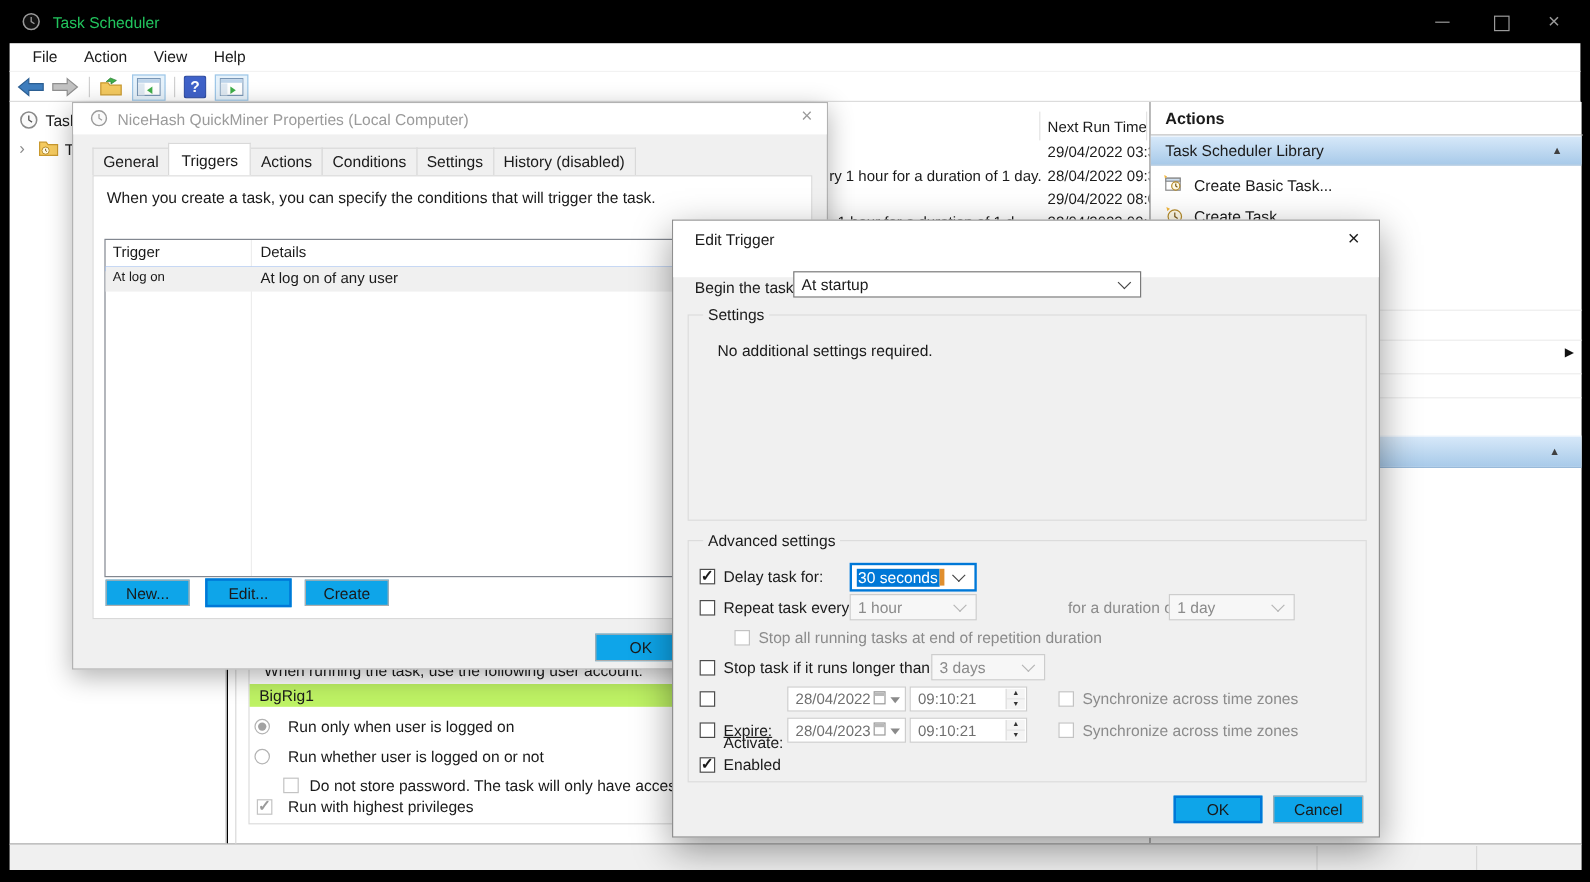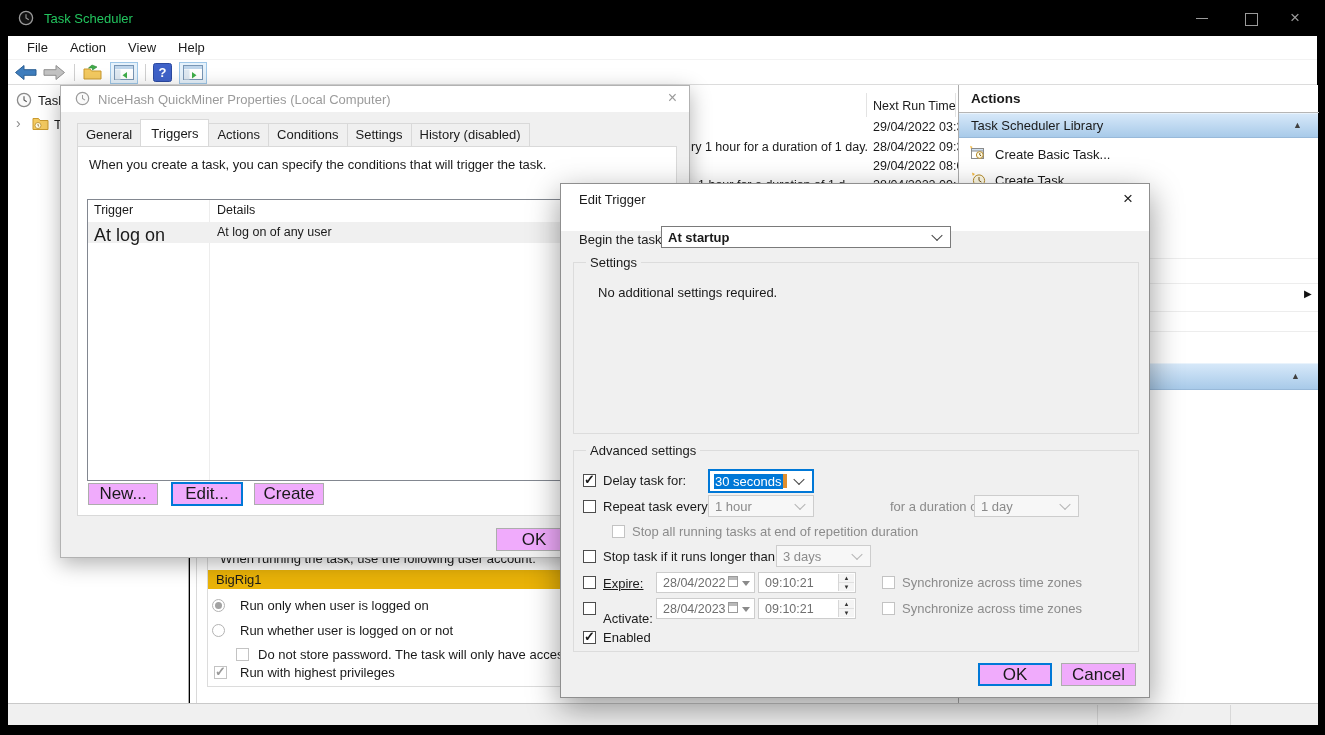--- a/index.html
+++ b/index.html
@@ -30,21 +30,21 @@
   .tabs{left:16px;top:37px;display:flex;align-items:flex-end;height:23px;}
   .tab{background:#f0f0f0;border:1px solid #d9d9d9;border-bottom:none;padding:3px 8px 4px 8px;font-size:13px;margin-right:-1px;position:relative;}
   .tab.active{background:#fff;padding:6px 10px 5px 10px;z-index:3;}
   .tab-panel{left:16px;top:60px;width:600px;height:370px;background:#fff;border:1px solid #d9d9d9;box-sizing:border-box;}
   
   .trigger-table{left:26px;top:113px;width:560px;height:282px;border:1px solid #828790;background:#fff;box-sizing:border-box;}
   .tt-colline{position:absolute;left:121px;top:0;bottom:0;width:1px;background:#ededed;}
   .tt-header{position:absolute;left:0;top:0;right:0;height:22px;border-bottom:4px solid #3b82f6;}
   .tt-row{position:absolute;left:0;top:22px;right:0;height:21px;background:#f0f0f0;}
   
-  .btn{position:absolute;background:#f0abfc;border:1px solid #adadad;display:flex;align-items:center;justify-content:center;font-size:17px;color:#1a1a1a;box-sizing:border-box;text-align:right;}
+  .btn{position:absolute;background:#0ea5e9;border:1px solid #adadad;display:flex;align-items:center;justify-content:center;font-size:13px;color:#1a1a1a;box-sizing:border-box;text-align:right;}
   .btn.focus{border:2px solid #0078d7;}
   
   .combo{position:absolute;background:#fff;border:1px solid #7a7a7a;display:flex;align-items:center;padding-left:6px;font-size:13px;box-sizing:border-box;}
   .combo .chev{position:absolute;right:9px;top:50%;width:7px;height:7px;border-right:1.4px solid #454545;border-bottom:1.4px solid #454545;transform:translateY(-70%) rotate(45deg);}
   .combo.disabled{border-color:#cdcdcd;background:#f7f7f7;color:#8b8b8b;}
   .combo.disabled .chev{border-color:#b5b5b5;}
   .combo.focused{border:2px solid #0078d7;padding-left:4px;}
   .sel-text{background:#0078d7;color:#fff;padding:0 1px;}
   .caret{display:inline-block;width:4px;height:14px;background:#e08e2d;vertical-align:middle;}
   .datebox,.timebox{position:absolute;background:#fff;border:1px solid #cdcdcd;color:#6f6f6f;font-size:12.5px;display:flex;align-items:center;padding-left:6px;box-sizing:border-box;}
@@ -161,21 +161,21 @@
     <span class="abs" style="left:501px;top:55px;font-size:12.5px;white-space:nowrap;">ry 1 hour for a duration of 1 day.</span>
     <span class="abs" style="left:683px;top:55px;font-size:12.5px;white-space:nowrap;">28/04/2022 09:3</span>
     <span class="abs" style="left:683px;top:74px;font-size:12.5px;white-space:nowrap;">29/04/2022 08:0</span>
     <span class="abs" style="left:508px;top:93px;font-size:12.5px;white-space:nowrap;">1 hour for a duration of 1 d</span>
     <span class="abs" style="left:683px;top:93px;font-size:12.5px;white-space:nowrap;">28/04/2022 09:</span>
   </div>
 
   <div class="abs" style="left:196px;top:85px;width:1px;height:618px;background:#d9d9d9;z-index:1;"></div>
   <div class="abs" style="left:207px;top:530px;width:700px;height:157px;border:1px solid #dcdcdc;z-index:1;box-sizing:border-box;"></div>
   <span class="abs" style="left:220px;top:551px;z-index:2;white-space:nowrap;">When running the task, use the following user account:</span>
-  <div class="abs" style="left:208px;top:570px;width:698px;height:19px;background:#eab308;z-index:2;">
+  <div class="abs" style="left:208px;top:570px;width:698px;height:19px;background:#bef264;z-index:2;">
     <span style="position:absolute;left:8px;top:2px;">BigRig1</span>
   </div>
   <span class="abs radio sel" style="left:212px;top:599px;z-index:2;"></span>
   <span class="abs" style="left:240px;top:598px;z-index:2;white-space:nowrap;">Run only when user is logged on</span>
   <span class="abs radio" style="left:212px;top:624px;z-index:2;"></span>
   <span class="abs" style="left:240px;top:623px;z-index:2;white-space:nowrap;">Run whether user is logged on or not</span>
   <span class="abs cb dis" style="left:236px;top:648px;z-index:2;"></span>
   <span class="abs" style="left:258px;top:647px;z-index:2;white-space:nowrap;">Do not store password.  The task will only have access to l</span>
   <span class="abs cb dis checked" style="left:214px;top:666px;z-index:2;"></span>
   <span class="abs" style="left:240px;top:665px;z-index:2;white-space:nowrap;">Run with highest privileges</span>
@@ -241,38 +241,38 @@
     </div>
     <div class="abs tab-panel"></div>
     <span class="abs" style="left:28px;top:71px;white-space:nowrap;">When you create a task, you can specify the conditions that will trigger the task.</span>
     <div class="abs trigger-table">
       <div class="tt-colline"></div>
       <div class="tt-header">
         <span style="position:absolute;left:6px;top:3px;font-size:12.5px;">Trigger</span>
         <span style="position:absolute;left:129px;top:3px;font-size:12.5px;">Details</span>
       </div>
       <div class="tt-row">
-        <span style="position:absolute;left:6px;top:3px;font-size:18px;">At log on</span>
+        <span style="position:absolute;left:6px;top:3px;font-size:11px;">At log on</span>
         <span style="position:absolute;left:129px;top:3px;font-size:12.5px;">At log on of any user</span>
       </div>
     </div>
     <div class="btn" style="left:27px;top:397px;width:70px;height:22px;">New...</div>
     <div class="btn focus" style="left:110px;top:396px;width:72px;height:24px;">Edit...</div>
     <div class="btn" style="left:193px;top:397px;width:70px;height:22px;">Create</div>
     <div class="btn" style="left:435px;top:442px;width:76px;height:23px;">OK</div>
   </div>
 
   <div class="abs dialog edit">
     <div class="abs dlg-titlebar" style="height:47px;">
       <span style="position:absolute;left:18px;top:8px;font-size:13px;color:#1a1a1a;">Edit Trigger</span>
       <span style="position:absolute;right:16px;top:5px;font-size:17px;color:#1a1a1a;">×</span>
     </div>
 
     <span class="abs" style="left:18px;top:48px;">Begin the task:</span>
-    <div class="combo" style="left:100px;top:42px;width:290px;height:22px;font-weight:bold;">
+    <div class="combo" style="left:100px;top:42px;width:290px;height:22px;">
       <span>At startup</span>
       <span class="chev"></span>
     </div>
 
     <div class="group" style="left:12px;top:78px;width:566px;height:172px;">
       <span class="glegend">Settings</span>
       <span style="position:absolute;left:24px;top:22px;">No additional settings required.</span>
     </div>
 
     <div class="group" style="left:12px;top:266px;width:566px;height:202px;">
@@ -320,21 +320,21 @@
       <span>09:10:21</span>
       <span class="spin">
           <span>▲</span>
           <span>▼</span>
         </span>
     </div>
     <span class="abs cb dis" style="left:321px;top:392px;"></span>
     <span class="abs glabel" style="left:341px;top:391px;white-space:nowrap;">Synchronize across time zones</span>
 
     <span class="abs cb" style="left:22px;top:418px;"></span>
-    <span class="abs" style="left:42px;top:392px;text-decoration:underline;">Expire:</span>
+    <span class="abs" style="left:42px;top:417px;text-decoration:underline;">Expire:</span>
     <div class="datebox" style="left:95px;top:414px;width:99px;height:21px;">
       <span>28/04/2023</span>
       <span class="cal-ic"></span>
       <span class="dd-tri"></span>
     </div>
     <div class="timebox" style="left:197px;top:414px;width:98px;height:21px;">
       <span>09:10:21</span>
       <span class="spin">
           <span>▲</span>
           <span>▼</span>

